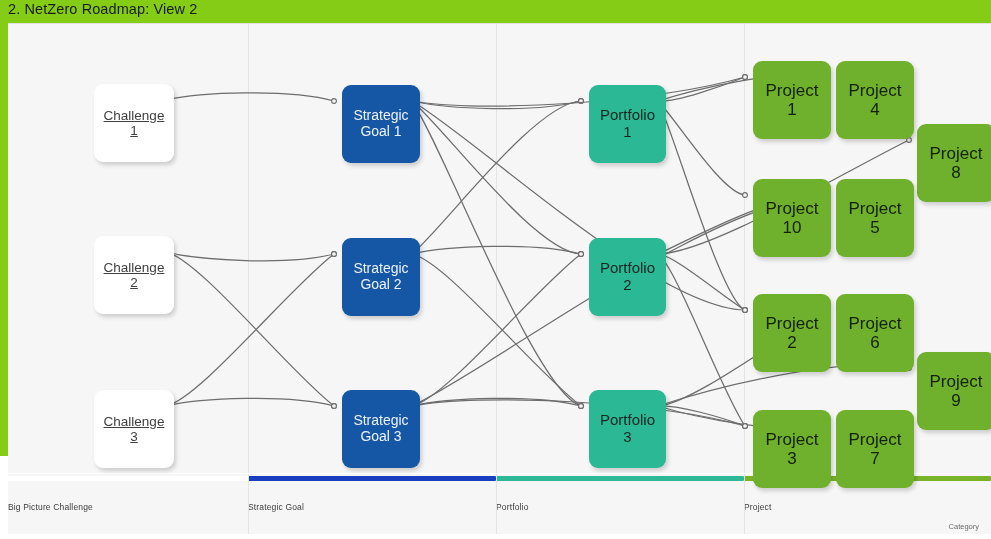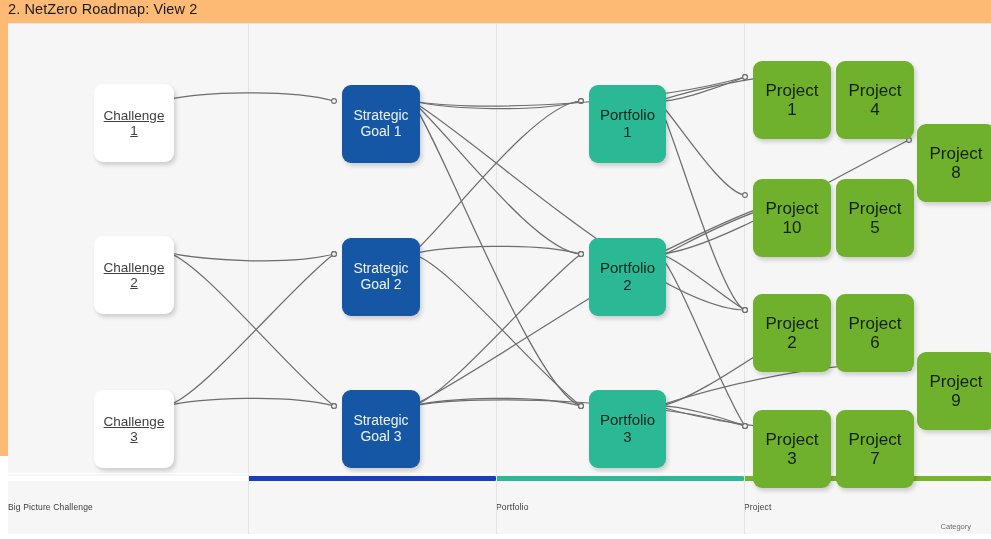--- a/index.html
+++ b/index.html
@@ -2,21 +2,21 @@
 <html><head>
 <meta charset="utf-8">
 <title>NetZero Roadmap: View 2</title>
 <style>
   html,body{margin:0;padding:0;background:#ffffff;}
   body{
     width:991px;height:539px;overflow:hidden;
     font-family:"Liberation Sans","DejaVu Sans",sans-serif;
     -webkit-font-smoothing:antialiased;
   }
-  #app{position:relative;width:991px;height:456px;background:#fdba74;}
+  #app{position:relative;width:991px;height:456px;background:#84cc16;}
 
   
   #title{
     position:absolute;left:8px;top:1px;
     font-size:14.5px;color:#1b1b1b;letter-spacing:.1px;
     white-space:nowrap;
   }
 
   
   #plot{
@@ -35,21 +35,21 @@
   .axis-cell{
     position:absolute;top:0;height:60px;
   }
   .axis-bar{position:absolute;left:0;top:2px;height:5px;width:100%;border-radius:1px;}
   .axis-label{
     position:absolute;left:0;right:0;top:28px;text-align:left;
     font-size:8.5px;color:#3c3c3c;letter-spacing:.15px;
   }
   .axis-div{position:absolute;top:0;width:1px;height:60px;background:#e4e4e4;}
   #axis-title{
-    position:absolute;right:20px;bottom:3px;
+    position:absolute;right:12px;bottom:3px;
     font-size:7.5px;color:#6b6b6b;padding-left:33px;
   }
 
   
   .node{
     position:absolute;
     border-radius:9px;
     display:flex;align-items:center;justify-content:center;
     text-align:center;
     box-shadow:2px 3px 4px rgba(0,0,0,.17);
@@ -234,20 +234,21 @@
   </div>
 
   <div id="axis">
     <div id="axis-cells">
         <div class="axis-cell" style="left: 0px; width: 240px;">
           <div class="axis-bar" style="background: rgb(255, 255, 255);"></div>
           <div class="axis-label">Big Picture Challenge</div>
         </div>
         <div class="axis-cell" style="left: 240px; width: 248px;">
           <div class="axis-bar" style="background: rgb(26, 63, 190);"></div>
+          <div class="axis-label">Strategic Goal</div>
         </div>
         <div class="axis-cell" style="left: 488px; width: 248px;">
           <div class="axis-bar" style="background: rgb(46, 184, 150);"></div>
           <div class="axis-label">Portfolio</div>
         </div>
         <div class="axis-cell" style="left: 736px; width: 247px;">
           <div class="axis-bar" style="background: rgb(121, 179, 42);"></div>
           <div class="axis-label">Project</div>
         </div>
       </div>

